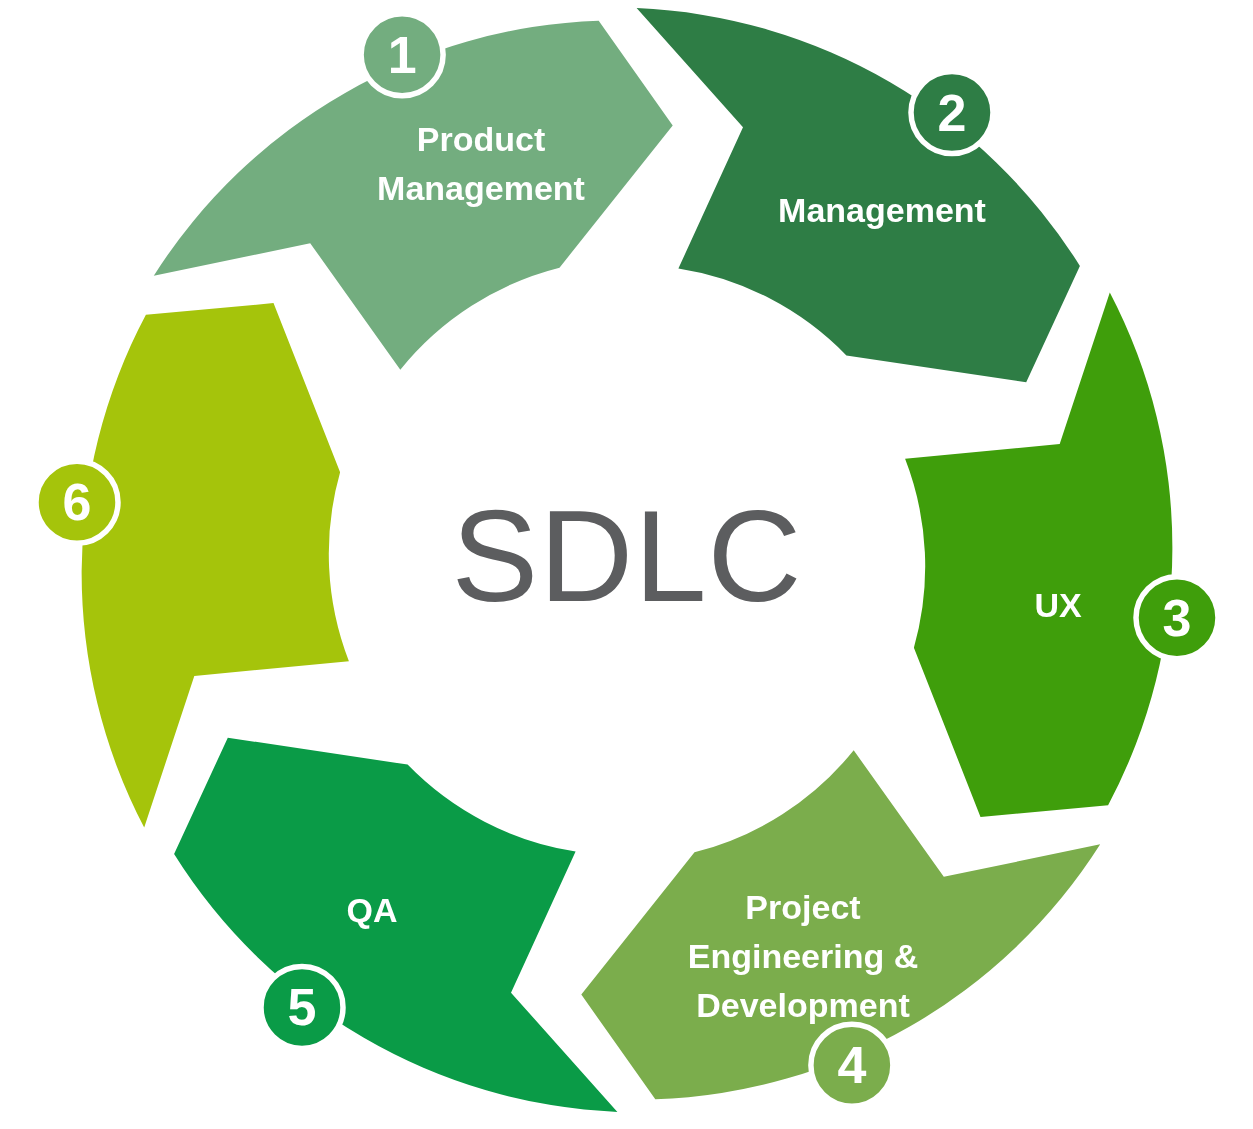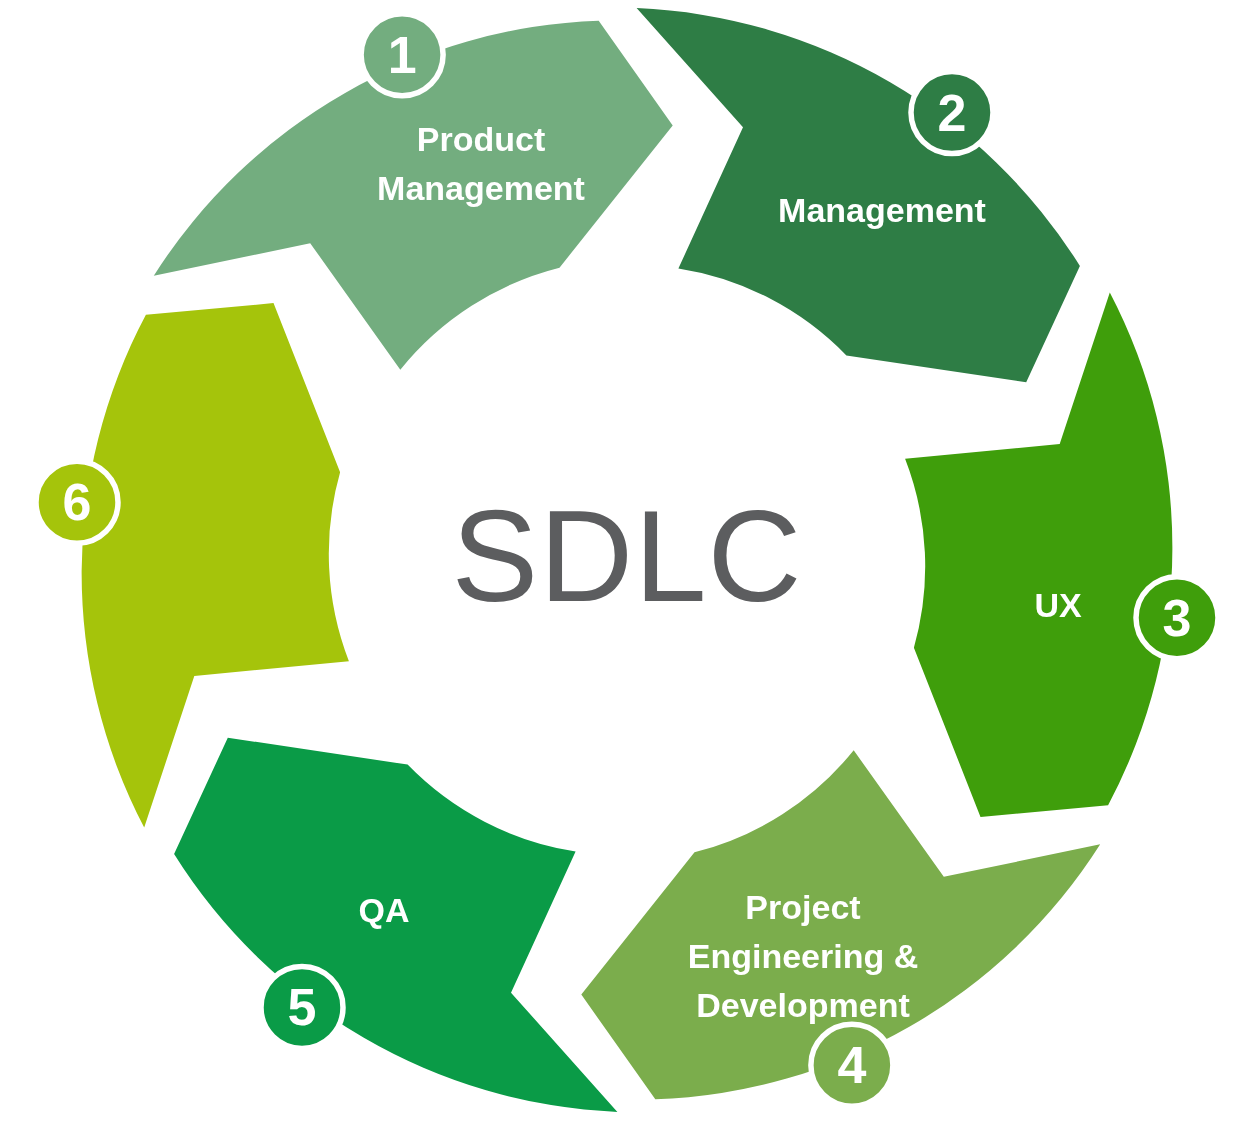--- a/index.html
+++ b/index.html
@@ -94,20 +94,20 @@
         <div>Management</div>
       </div>
       <div class="seg-label" style="left: 1058px; top: 605px;">
         <div>UX</div>
       </div>
       <div class="seg-label" style="left: 803px; top: 956px;">
         <div>Project</div>
         <div>Engineering &amp;</div>
         <div>Development</div>
       </div>
-      <div class="seg-label" style="left: 384px; top: 910px;">
+      <div class="seg-label" style="left: 372px; top: 910px;">
         <div>QA</div>
       </div>
     </div>
   <div class="center-title" style="color: rgb(92, 93, 95);">
     <div>SDLC</div>
   </div>
 </div>
 
 </body></html>

